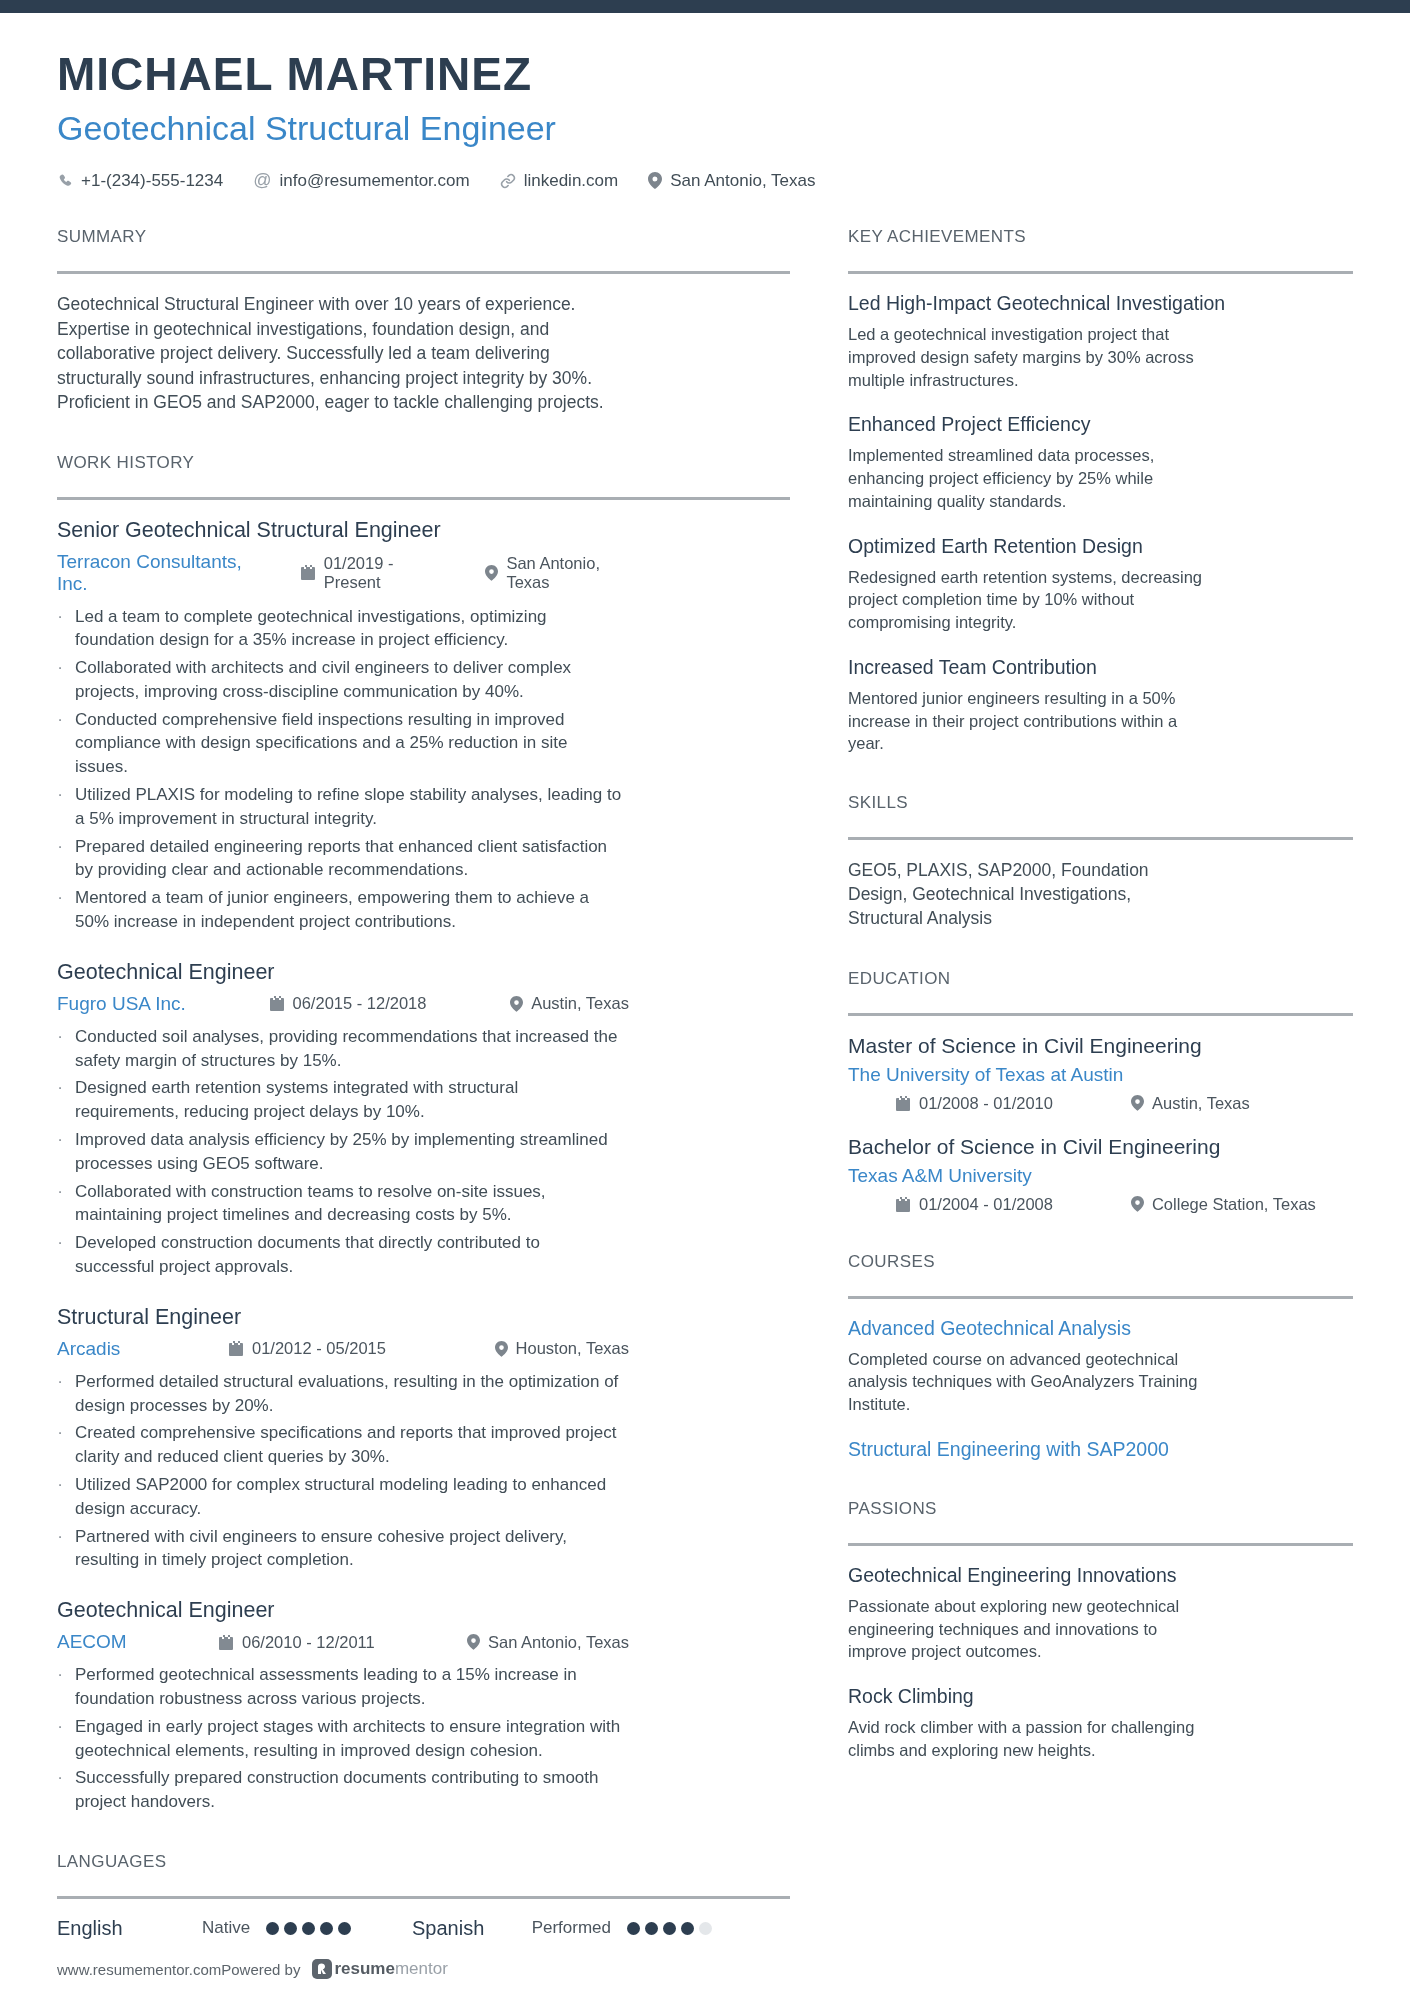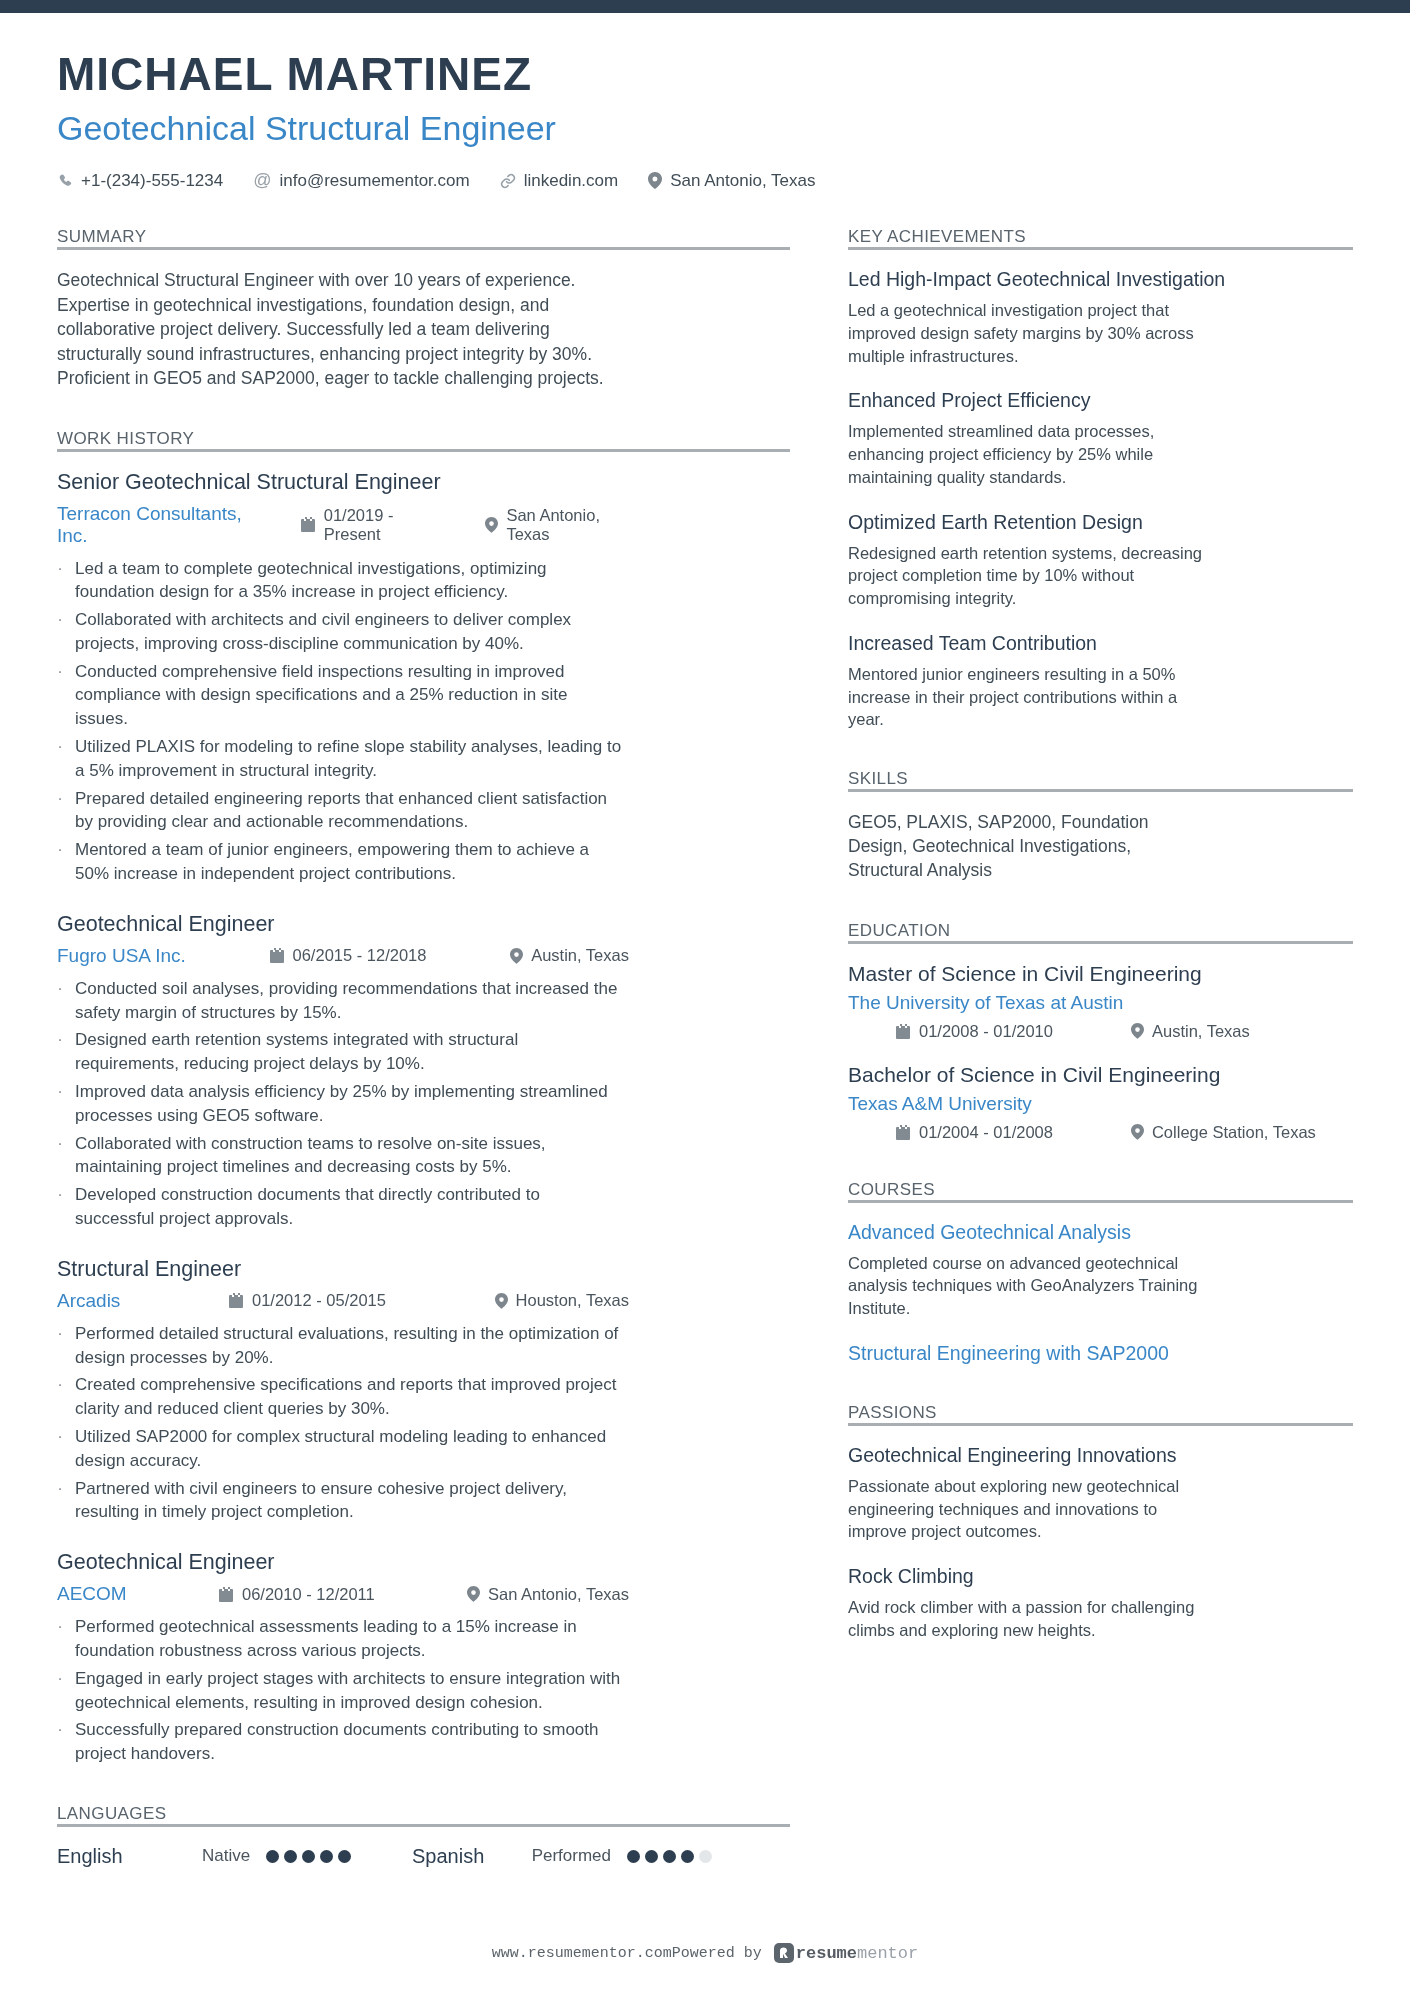--- a/index.html
+++ b/index.html
@@ -28,21 +28,21 @@
   .contact-item .cicon{color:var(--icon);display:inline-flex;align-items:center;}
   .at-glyph{font-size:18px;color:var(--icon);}
 
   .columns{display:flex;gap:58px;margin-top:36px;}
   .col-left{width:733px;flex:none;}
   .col-right{width:505px;flex:none;}
 
   .section{margin-bottom:38px;}
   .section-head{
     font-size:17px;color:var(--muted-head);letter-spacing:.4px;
-    border-bottom:3px solid var(--rule);padding-bottom:0;margin-bottom:18px;
+    border-bottom:3px solid var(--rule);padding-bottom:24px;margin-bottom:18px;
     font-weight:400;
   }
   .para{font-size:17.5px;line-height:1.4;color:var(--body);}
   .col-left .para{max-width:568px;}
   .col-right .para{max-width:356px;font-size:16.5px;line-height:1.38;}
 
   .job{margin-bottom:26px;}
   .job-title{font-size:21.5px;font-weight:500;color:var(--dark);margin-bottom:8px;}
   .job-meta{display:flex;align-items:center;justify-content:space-between;max-width:572px;margin-bottom:10px;}
   .company{font-size:19px;color:var(--accent);font-weight:500;}
@@ -66,23 +66,23 @@
   .edu-item{margin-bottom:22px;}
   .edu-degree{font-size:21px;color:var(--dark);font-weight:500;margin-bottom:6px;}
   .edu-school{font-size:19px;color:var(--accent);font-weight:500;margin-bottom:8px;}
   .edu-meta{display:flex;align-items:center;gap:30px;text-align:center;}
   .course-item{margin-bottom:22px;}
   .course-title{font-size:19.5px;color:var(--accent);font-weight:500;margin-bottom:8px;}
   .passion-item{margin-bottom:22px;}
   .passion-title{font-size:19.5px;color:var(--dark);font-weight:500;margin-bottom:8px;}
 
   .footer{
-    position:absolute;left:57px;right:57px;bottom:32px;
-    display:flex;justify-content:center;align-items:center;
-    font-size:15px;color:#5c646b;font-family:Liberation Mono, monospace;
+    position:absolute;left:57px;right:57px;bottom:16px;
+    display:flex;justify-content:flex-start;align-items:center;
+    font-size:15px;color:#5c646b;
   }
   .powered{display:flex;align-items:center;gap:12px;color:#5c646b;}
   .brand{display:flex;align-items:center;gap:2px;}
   .brand-bold{font-weight:700;color:#555c63;font-size:17px;}
   .brand-light{color:#9aa1a8;font-size:17px;}
   svg{display:block;}
 </style>
 </head>
 <body>
 

